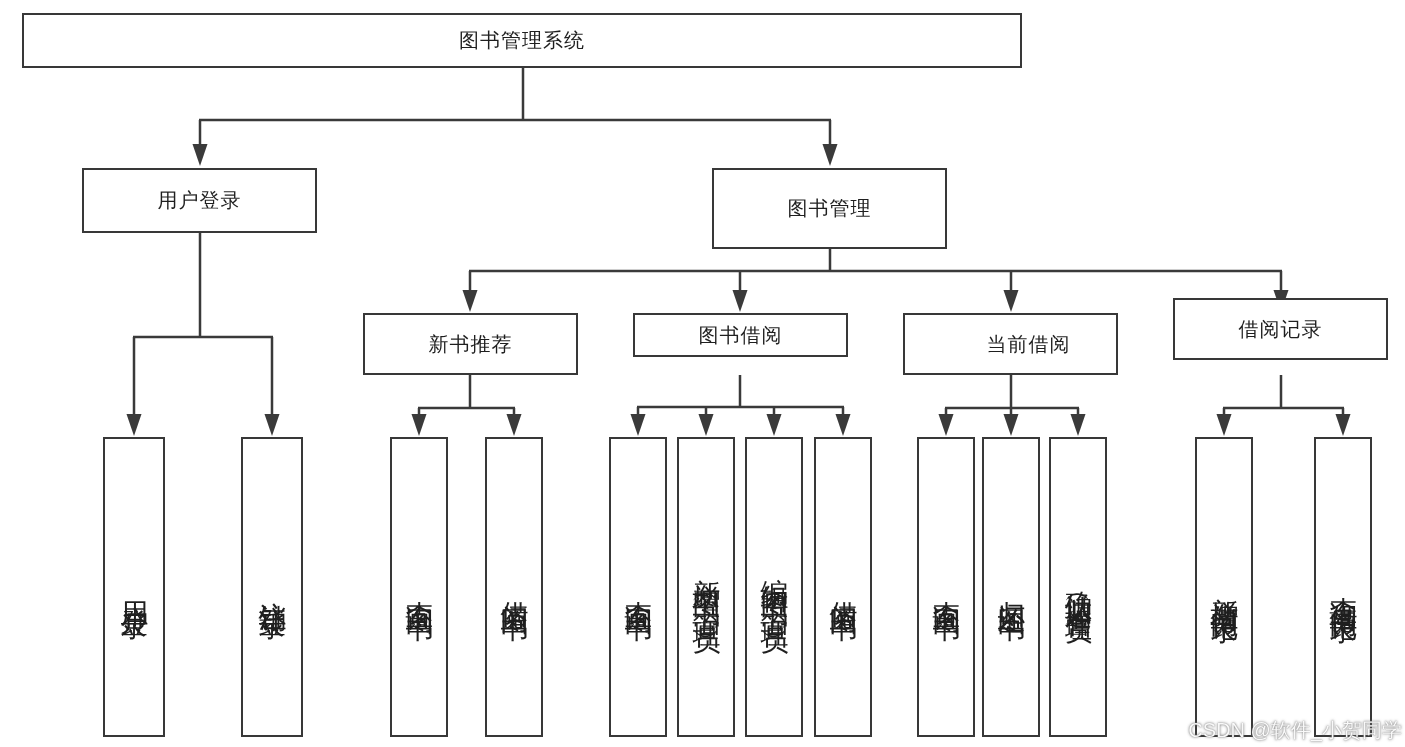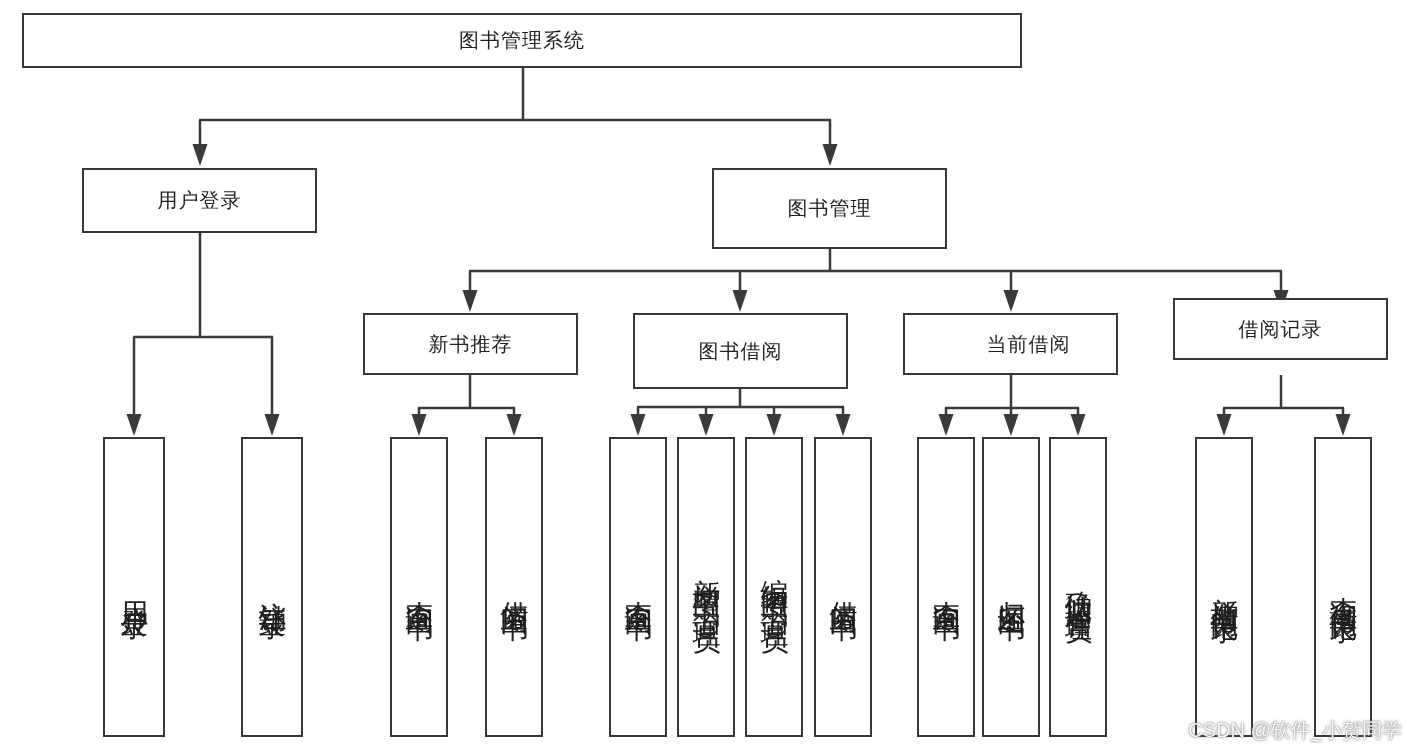--- a/index.html
+++ b/index.html
@@ -125,21 +125,21 @@
   <div class="hbox" style="left:82px; top:168px; width:235px; height:65px;">
     <span>用户登录</span>
   </div>
   <div class="hbox" style="left:712px; top:168px; width:235px; height:81px;">
     <span>图书管理</span>
   </div>
 
   <div class="hbox" style="left:363px; top:313px; width:215px; height:62px;text-align:right;">
     <span>新书推荐</span>
   </div>
-  <div class="hbox" style="left:633px; top:313px; width:215px; height:76px;">
+  <div class="hbox" style="left:633px; top:313px; width:215px; height:44px;">
     <span>图书借阅</span>
   </div>
   <div class="hbox" style="left:903px; top:313px; width:215px; height:62px;padding-left:36px;">
     <span>当前借阅</span>
   </div>
   <div class="hbox" style="left:1173px; top:298px; width:215px; height:62px;">
     <span>借阅记录</span>
   </div>
 
   <div class="vbox" style="left:103px; width:62px;">

